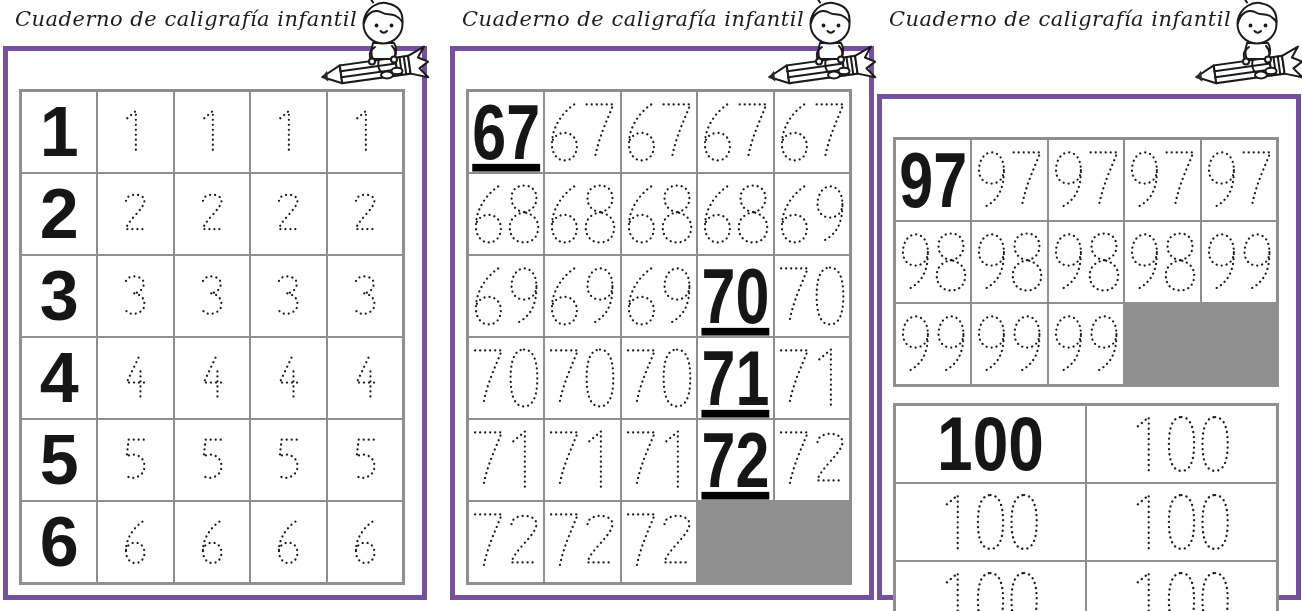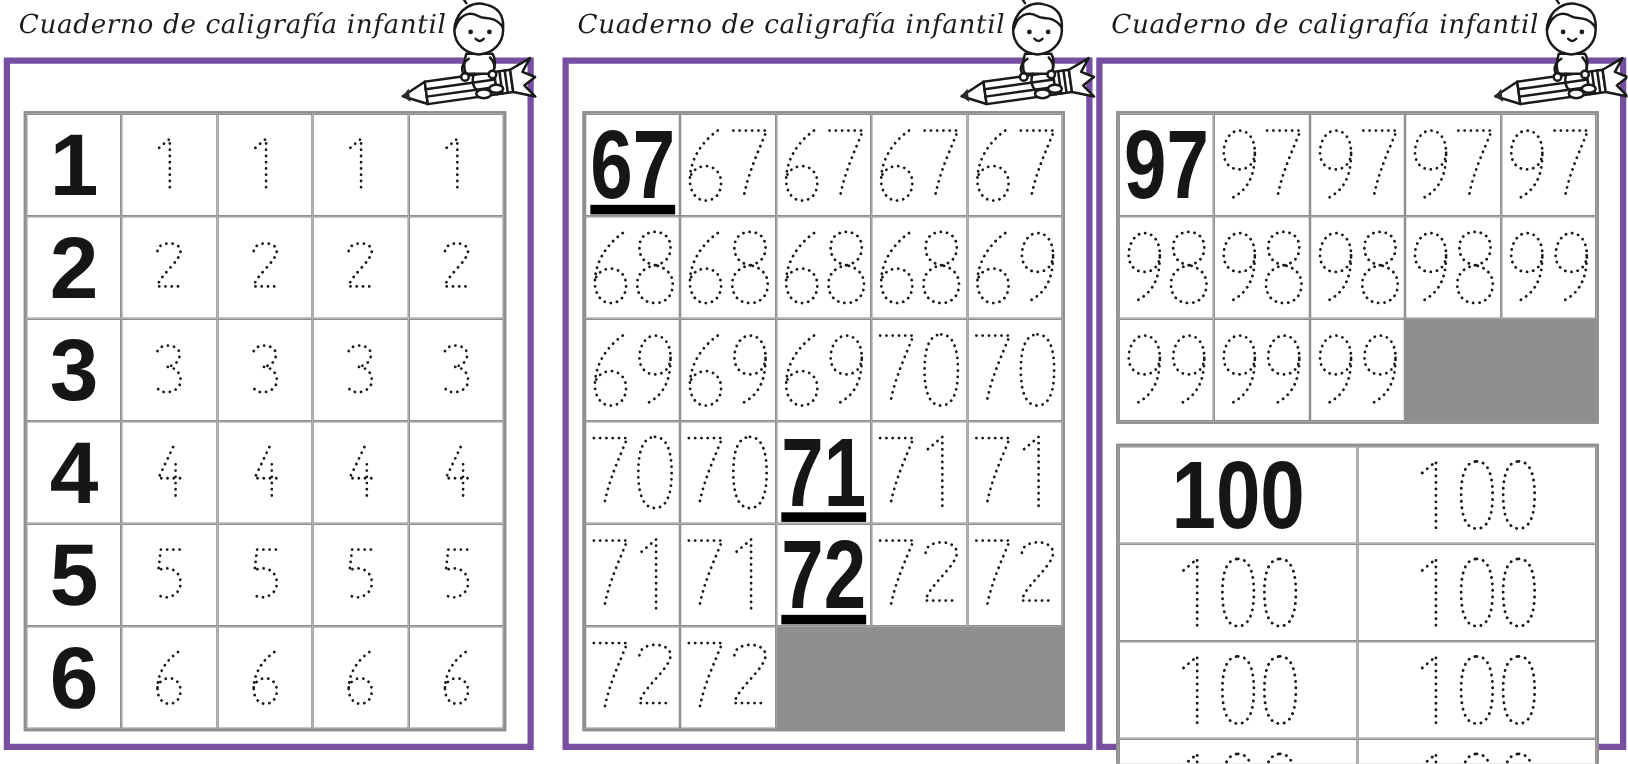--- a/index.html
+++ b/index.html
@@ -391,20 +391,23 @@
             </div>
             <div class="cell">
               <svg viewBox="0 0 77 80" class="trace-svg">
                 <g transform="translate(1.6999999999999957,7.799999999999997) scale(0.92)" fill="none" stroke="#1A1A1A" stroke-width="2.50" stroke-linecap="round" stroke-dasharray="0.1 5.54">
                   <path d="M31,4 C18,13 7,28 6,46 C5,59 12,67 20,67 C29,67 34,60 34,51 C34,42 28,36 20,36 C13,36 7,41 6,47" transform="translate(0,0)"></path>
                   <path d="M34,24 C34,33 28,39 20,39 C12,39 6,33 6,24 C6,13 12,4 20,4 C28,4 34,11 34,24 C34,45 28,58 11,66" transform="translate(40,0)"></path>
                 </g>
               </svg>
             </div>
             <div class="cell">
+              <div class="solid-num len2">70</div>
+            </div>
+            <div class="cell">
               <svg viewBox="0 0 77 80" class="trace-svg">
                 <g transform="translate(1.6999999999999957,7.799999999999997) scale(0.92)" fill="none" stroke="#1A1A1A" stroke-width="2.50" stroke-linecap="round" stroke-dasharray="0.1 5.54">
                   <path d="M5,4 L35,4 C28,22 18,42 14,66" transform="translate(0,0)"></path>
                   <path d="M20,3 C30,3 35,14 35,35 C35,56 30,67 20,67 C10,67 5,56 5,35 C5,14 10,3 20,3 Z" transform="translate(40,0)"></path>
                 </g>
               </svg>
             </div>
             <div class="cell">
               <svg viewBox="0 0 77 80" class="trace-svg">
                 <g transform="translate(1.6999999999999957,7.799999999999997) scale(0.92)" fill="none" stroke="#1A1A1A" stroke-width="2.50" stroke-linecap="round" stroke-dasharray="0.1 5.54">
@@ -525,21 +528,21 @@
       <circle cx="77" cy="61.5" r="3" fill="#ffffff"></circle>
       <path d="M62 61 C60 68 61.5 72 65 74.5"></path>
       <ellipse cx="70" cy="77" rx="6" ry="3.5" fill="#ffffff"></ellipse>
       <circle cx="66" cy="26" r="19.5" fill="#ffffff"></circle>
       <path d="M47 25 C48 7 64 3.5 71 5.5 C81 7.5 86 14 85.5 24 C78 13.5 70.5 18 66 15 C58 10 50 14.5 47 25 Z" fill="#ffffff"></path>
       <line x1="56" y1="4.5" x2="54" y2="1.5"></line>
       <circle cx="59.5" cy="27.5" r="1.9" fill="#1a1a1a" stroke="none"></circle>
       <circle cx="74.5" cy="27.5" r="1.9" fill="#1a1a1a" stroke="none"></circle>
       <path d="M63.5 33 Q66.8 36.5 70 33"></path>
     </svg>
-    <div class="sheet" style="border-color: rgb(118, 79, 160);">
+    <div class="sheet" style="border-color: rgb(118, 79, 160); margin-top: 48px;">
       <div class="grids">
           <div class="grid grid5" style="grid-template-columns: repeat(5, 1fr);">
             <div class="cell">
               <div class="solid-num len2">97</div>
             </div>
             <div class="cell">
               <svg viewBox="0 0 77 80" class="trace-svg">
                 <g transform="translate(1.6999999999999957,7.799999999999997) scale(0.92)" fill="none" stroke="#1A1A1A" stroke-width="2.50" stroke-linecap="round" stroke-dasharray="0.1 5.54">
                   <path d="M34,24 C34,33 28,39 20,39 C12,39 6,33 6,24 C6,13 12,4 20,4 C28,4 34,11 34,24 C34,45 28,58 11,66" transform="translate(0,0)"></path>
                   <path d="M5,4 L35,4 C28,22 18,42 14,66" transform="translate(40,0)"></path>

